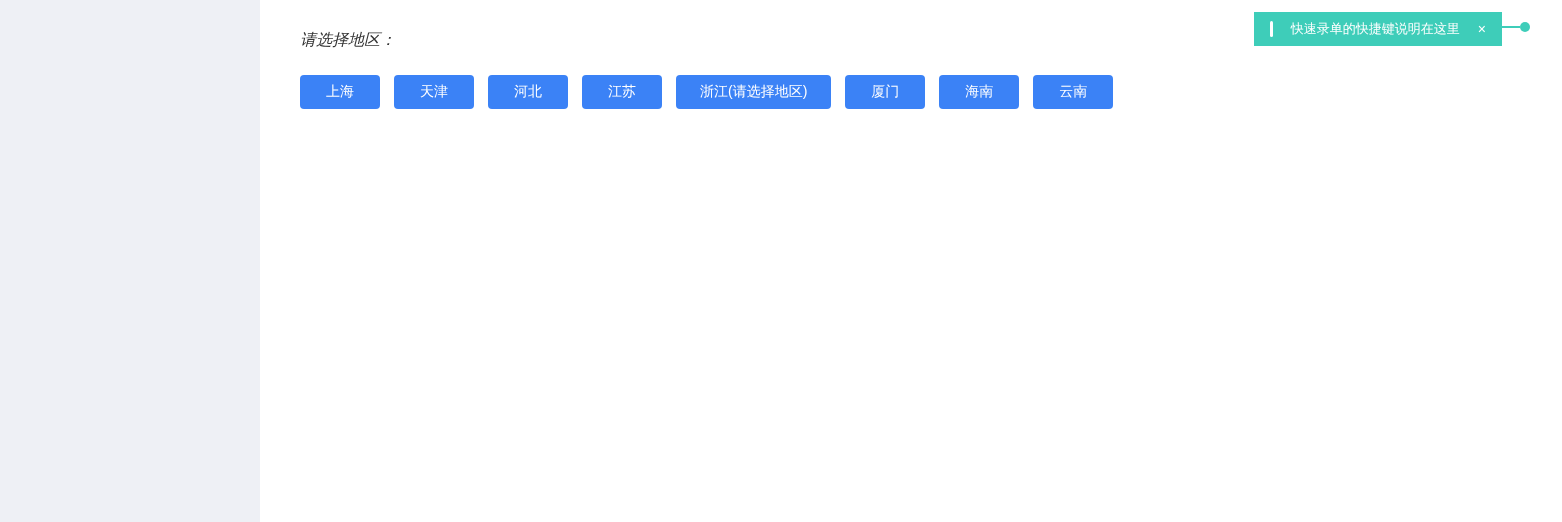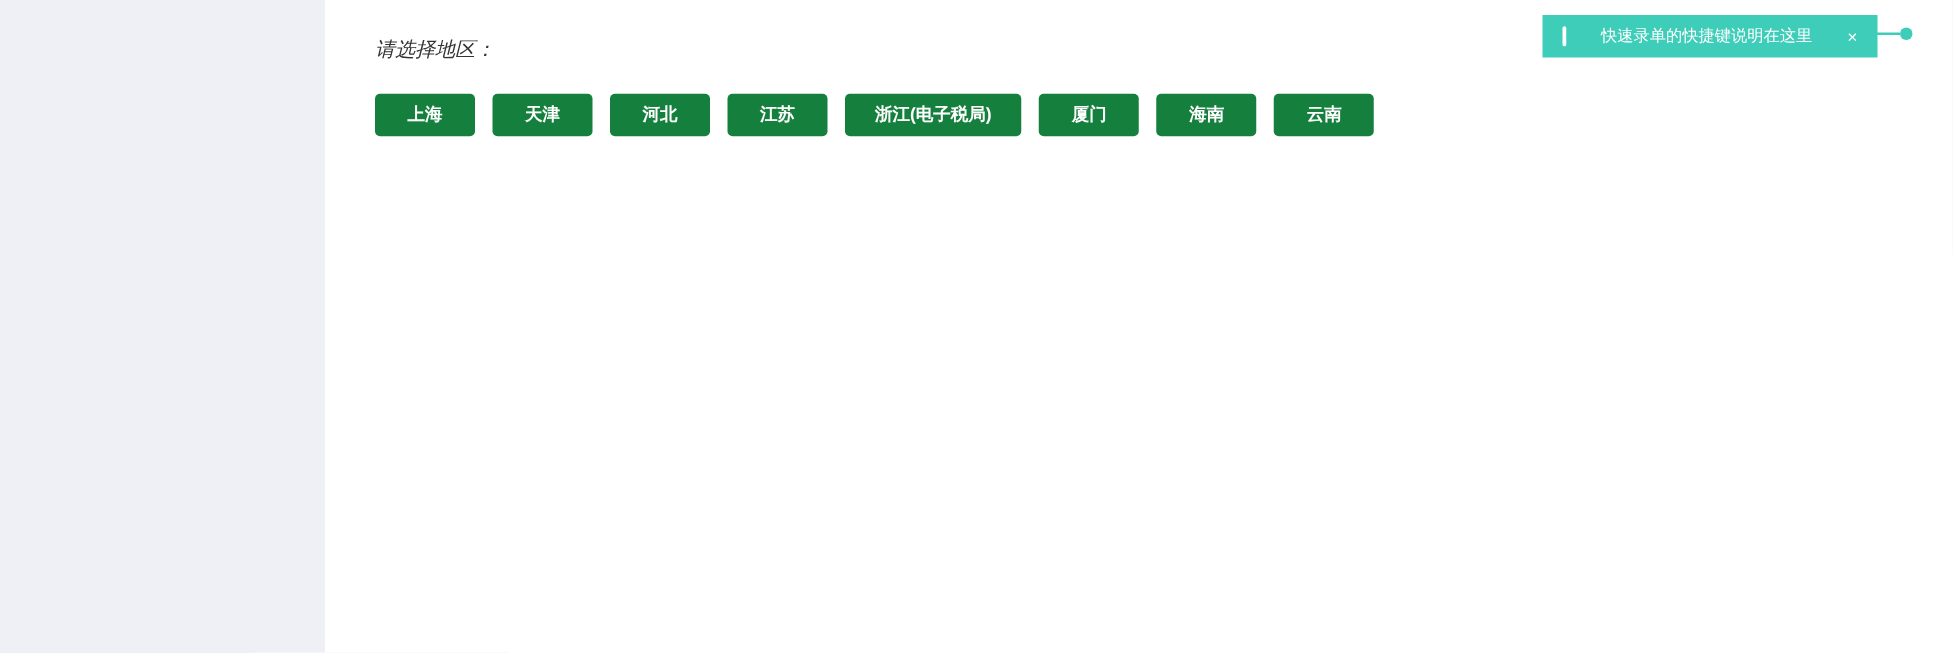--- a/index.html
+++ b/index.html
@@ -45,45 +45,44 @@
     }
 
     .region-buttons {
       display: flex;
       flex-wrap: wrap;
       gap: 14px;
     }
 
     .region-btn {
       padding: 8px 24px;
-      background: #15803d;
+      background: #3b82f6;
       color: #fff;
       border: none;
       border-radius: 4px;
       font-size: 14px;
       cursor: pointer;
       min-width: 80px;
       text-align: center;
       font-family: "Microsoft YaHei", "PingFang SC", sans-serif;
-      font-weight: bold;
     }
 
     
     .tooltip-banner {
       position: absolute;
       top: 12px;
       right: 60px;
       background: #3ecdb9;
       color: #fff;
       padding: 8px 16px;
       border-radius: 0;
       font-size: 13px;
       display: flex;
       align-items: center;
-      gap: 24px;
+      gap: 14px;
       white-space: nowrap;
     }
 
     .tooltip-banner::before {
       content: '';
       display: inline-block;
       width: 3px;
       height: 16px;
       background: #fff;
       border-radius: 2px;
@@ -122,21 +121,21 @@
 <div class="left-sidebar"></div>
 
 <div class="main-content">
   <div class="page-label">请选择地区：</div>
 
   <div class="region-buttons">
   <button class="region-btn">上海</button>
       <button class="region-btn">天津</button>
       <button class="region-btn">河北</button>
       <button class="region-btn">江苏</button>
-      <button class="region-btn">浙江(电子税局)</button>
+      <button class="region-btn">浙江(请选择地区)</button>
       <button class="region-btn">厦门</button>
       <button class="region-btn">海南</button>
       <button class="region-btn">云南</button>
     </div>
 </div>
 
 <div class="tooltip-banner">
   <span>快速录单的快捷键说明在这里</span>
   <span class="tooltip-close">×</span>
 </div>

